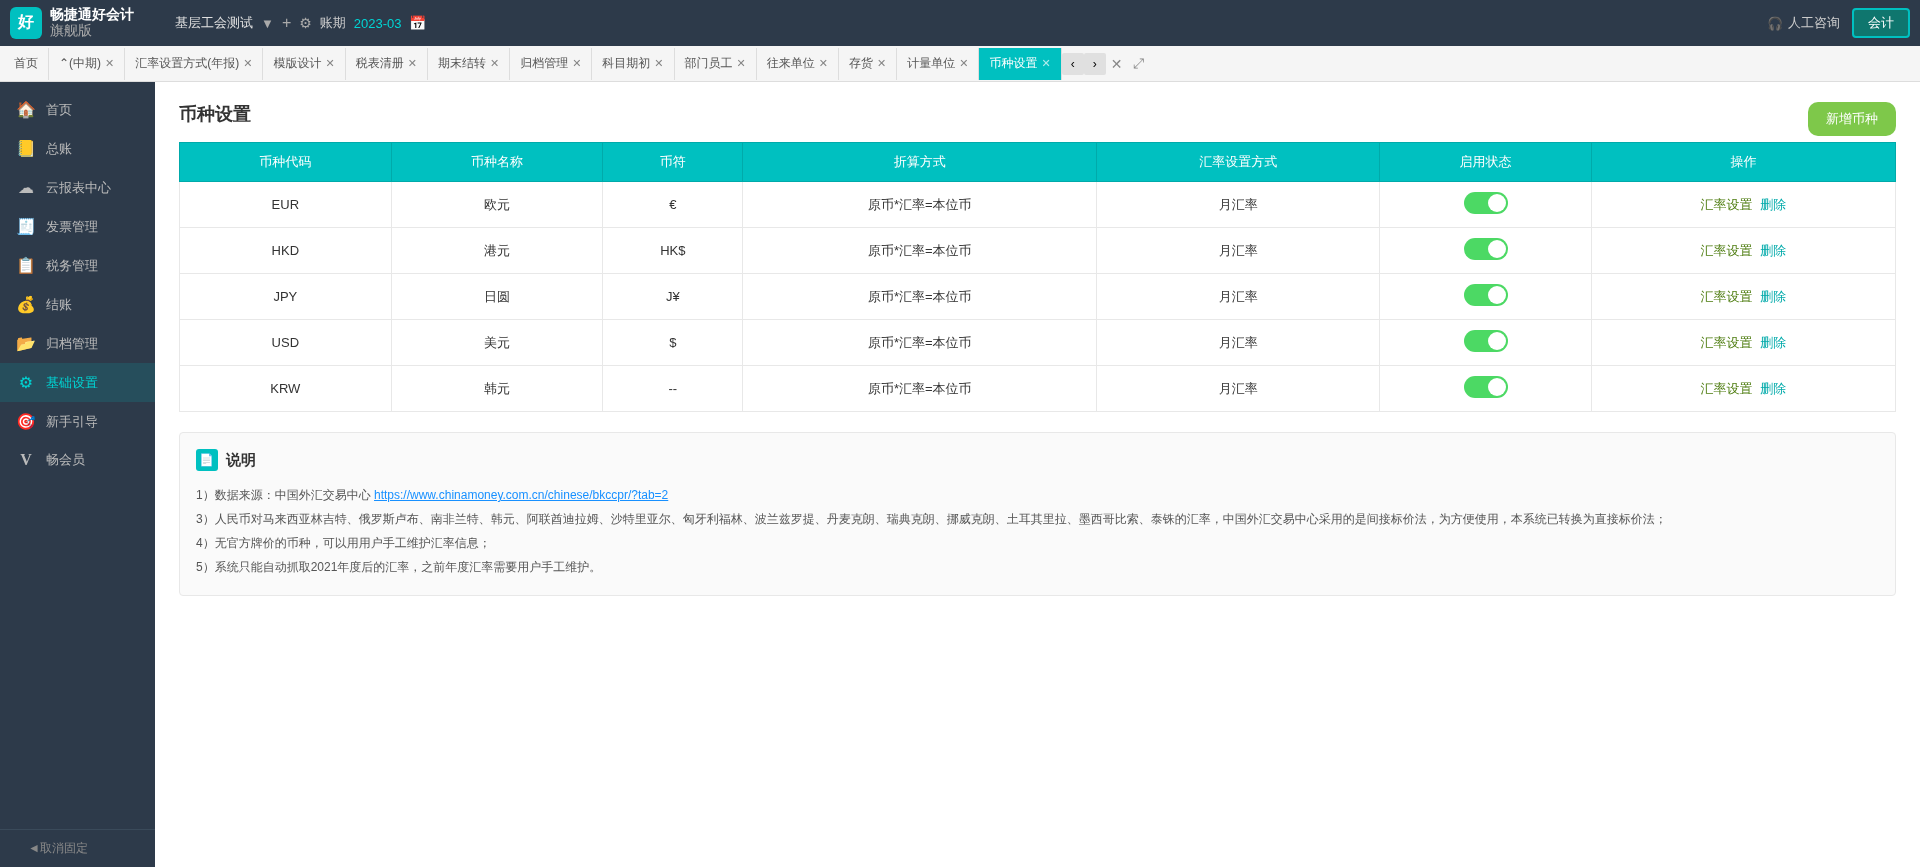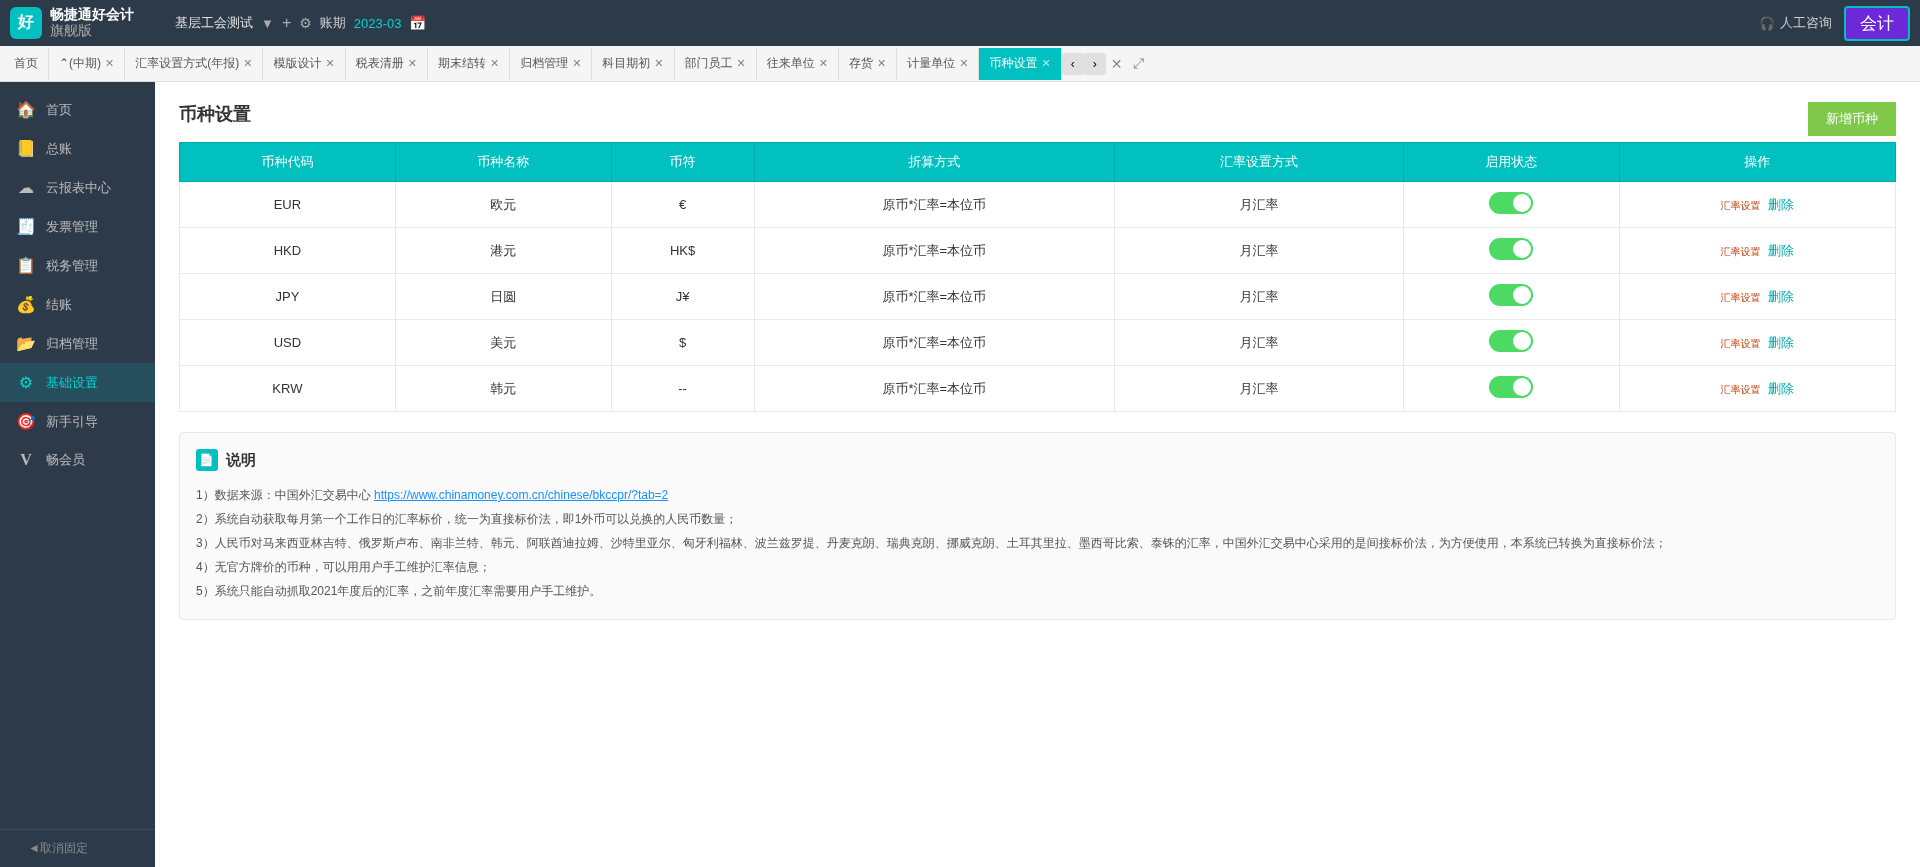--- a/index.html
+++ b/index.html
@@ -12,21 +12,21 @@
     .logo-icon { width: 32px; height: 32px; background: #00c0c0; border-radius: 6px; display: flex; align-items: center; justify-content: center; color: white; font-size: 16px; font-weight: bold; }
     .logo-text { color: white; font-size: 14px; font-weight: bold; line-height: 1.2; }
     .logo-sub { color: #aaa; font-size: 14px; }
     .top-bar-middle { flex: 1; display: flex; align-items: center; gap: 8px; padding-left: 10px; }
     .company-name { color: #e0e0e0; font-size: 13px; background: transparent; border: none; outline: none; cursor: pointer; }
     .period-label { color: #ccc; font-size: 13px; }
     .period-value { color: #00d4d4; font-size: 13px; }
     .calendar-icon { color: #00d4d4; cursor: pointer; font-size: 14px; }
     .top-right { display: flex; align-items: center; gap: 12px; margin-left: auto; }
     .help-btn { color: #ccc; font-size: 13px; display: flex; align-items: center; gap: 4px; cursor: pointer; }
-    .account-btn { background: #6d28d9; border: 2px solid #00c0c0; color: white; padding: 4px 14px; border-radius: 4px; cursor: pointer; font-size: 17px; }
+    .account-btn { background: #0f766e; border: 2px solid #00c0c0; color: white; padding: 4px 14px; border-radius: 4px; cursor: pointer; font-size: 13px; }
 
     
     .tab-bar { display: flex; align-items: center; background: #f5f5f5; border-bottom: 1px solid #ddd; height: 36px; padding: 0 4px; flex-shrink: 0; overflow: hidden; }
     .tab-item { display: flex; align-items: center; padding: 0 10px; height: 32px; font-size: 12px; color: #555; cursor: pointer; border-right: 1px solid #ddd; white-space: nowrap; gap: 4px; }
     .tab-item.active { background: #00c0c0; color: white; }
     .tab-close { color: inherit; font-size: 11px; opacity: 0.7; }
     .tab-nav-btn { width: 22px; height: 22px; background: #e0e0e0; border: none; cursor: pointer; display: flex; align-items: center; justify-content: center; font-size: 12px; border-radius: 2px; }
     .tab-close-all { width: 22px; height: 22px; background: none; border: none; cursor: pointer; font-size: 14px; color: #888; }
     .tab-expand { width: 22px; height: 22px; background: none; border: none; cursor: pointer; font-size: 14px; color: #888; }
 
@@ -36,29 +36,29 @@
     
     .sidebar { width: 155px; background: #2d3a4a; display: flex; flex-direction: column; flex-shrink: 0; padding-top: 8px; }
     .sidebar-item { display: flex; align-items: center; padding: 10px 16px; color: #bbb; cursor: pointer; gap: 10px; font-size: 13px; }
     .sidebar-item.active { background: rgba(0,192,192,0.15); color: #00d4d4; }
     .sidebar-icon { font-size: 16px; width: 20px; text-align: center; }
     .sidebar-bottom { margin-top: auto; padding: 10px 28px; color: #888; font-size: 12px; cursor: pointer; display: flex; align-items: center; gap: 6px; border-top: 1px solid #3a4a5a; }
 
     
     .content { flex: 1; background: #fff; overflow-y: auto; padding: 20px 24px; }
     .page-title { font-size: 18px; color: #333; font-weight: bold; margin-bottom: 16px; }
-    .new-btn { float: right; background: #7ec84a; color: white; border: none; padding: 8px 18px; border-radius: 0; cursor: pointer; font-size: 13px; margin-top: -40px; }
+    .new-btn { float: right; background: #7ec84a; color: white; border: none; padding: 8px 18px; border-radius: 10px; cursor: pointer; font-size: 13px; margin-top: -40px; }
 
     
     .data-table { width: 100%; border-collapse: collapse; margin-bottom: 20px; }
     .data-table thead tr { background: #00c0c0; color: white; }
     .data-table thead th { padding: 10px 12px; text-align: center; font-weight: normal; font-size: 13px; border: 1px solid #00aaaa; }
     .data-table tbody tr { border-bottom: 1px solid #e8e8e8; }
     .data-table tbody td { padding: 10px 12px; text-align: center; font-size: 13px; border: 1px solid #e8e8e8; }
-    .link-btn { color: #c2410c; cursor: pointer; text-decoration: none; font-size: 10px; }
+    .link-btn { color: #4d7c0f; cursor: pointer; text-decoration: none; font-size: 13px; }
     .delete-btn { color: #00aaaa; cursor: pointer; margin-left: 4px; font-size: 13px; }
 
     
     .toggle { width: 44px; height: 22px; background: #4cd964; border-radius: 11px; position: relative; display: inline-block; cursor: pointer; }
     .toggle::after { content: ''; width: 18px; height: 18px; background: white; border-radius: 50%; position: absolute; top: 2px; right: 2px; transition: 0.2s; }
 
     
     .notes-section { margin-top: 20px; padding: 16px; background: #fafafa; border: 1px solid #e8e8e8; border-radius: 4px; }
     .notes-title { display: flex; align-items: center; gap: 8px; font-size: 15px; font-weight: bold; color: #333; margin-bottom: 12px; }
     .notes-icon { width: 22px; height: 22px; background: #00c0c0; border-radius: 3px; display: flex; align-items: center; justify-content: center; color: white; font-size: 12px; }
@@ -297,21 +297,20 @@
           </tbody>
       </table>
 
       <div class="notes-section">
         <div class="notes-title">
           <div class="notes-icon">📄</div>
           <span>说明</span>
         </div>
         <ul class="notes-list" id="notes-list">
         <li>1）数据来源：中国外汇交易中心 <a class="notes-link" href="#">https://www.chinamoney.com.cn/chinese/bkccpr/?tab=2</a></li>
-            <li>2）系统自动获取每月第一个工作日的汇率标价，统一为直接标价法，即1外币可以兑换的人民币数量；</li>
             <li>3）人民币对马来西亚林吉特、俄罗斯卢布、南非兰特、韩元、阿联酋迪拉姆、沙特里亚尔、匈牙利福林、波兰兹罗提、丹麦克朗、瑞典克朗、挪威克朗、土耳其里拉、墨西哥比索、泰铢的汇率，中国外汇交易中心采用的是间接标价法，为方便使用，本系统已转换为直接标价法；</li>
             <li>4）无官方牌价的币种，可以用用户手工维护汇率信息；</li>
             <li>5）系统只能自动抓取2021年度后的汇率，之前年度汇率需要用户手工维护。</li>
           </ul>
       </div>
     </div>
   </div>
 </div>
 
 </body></html>

